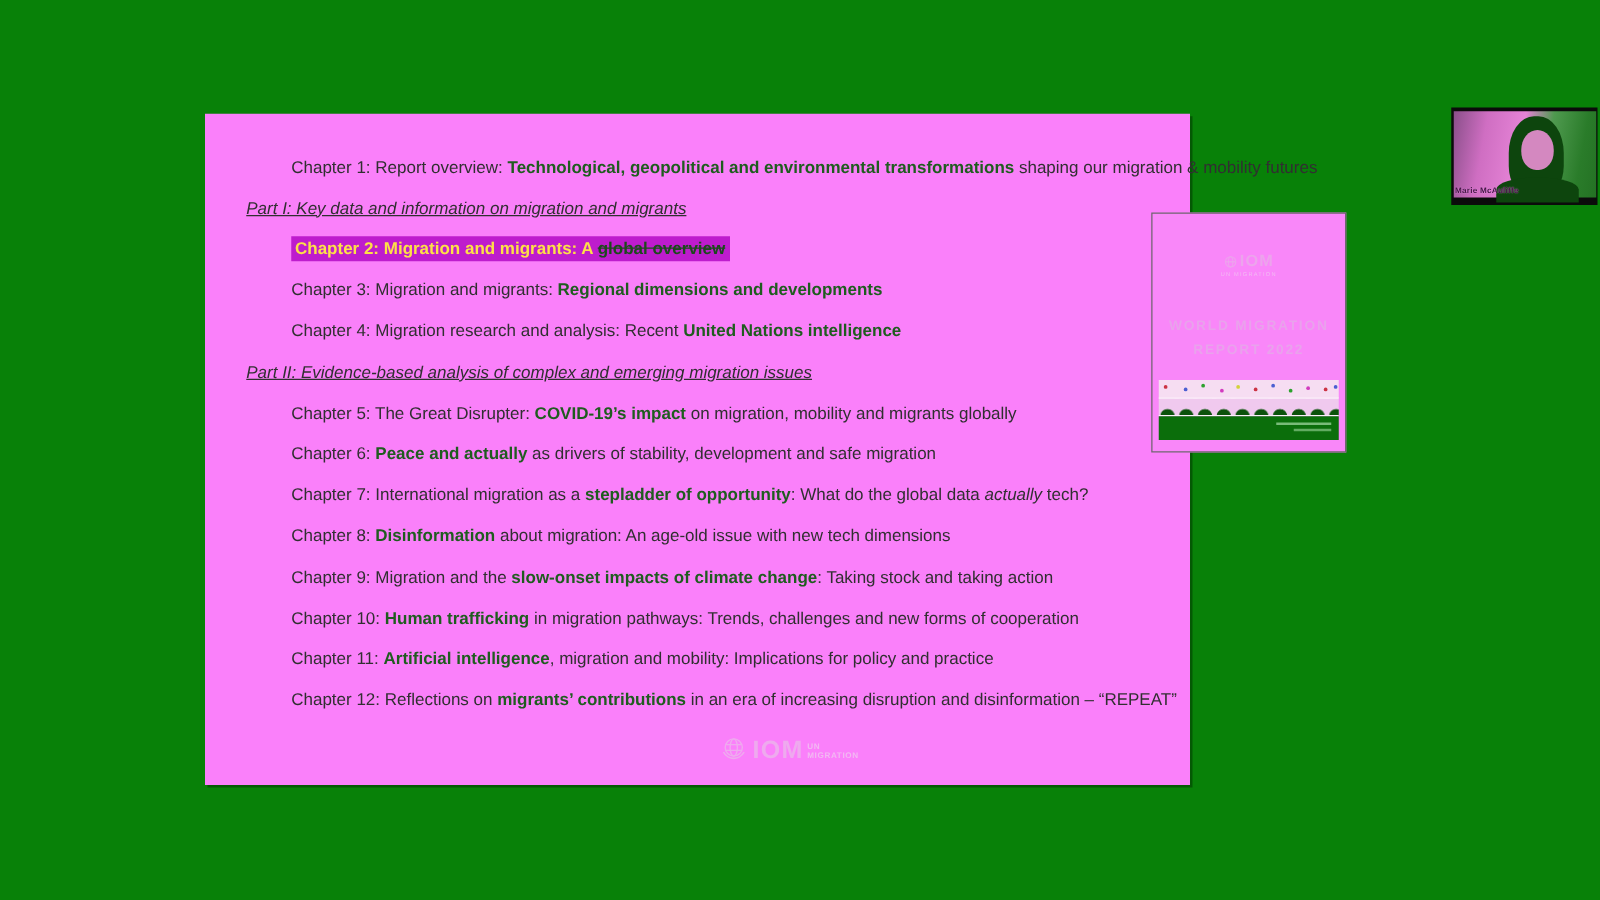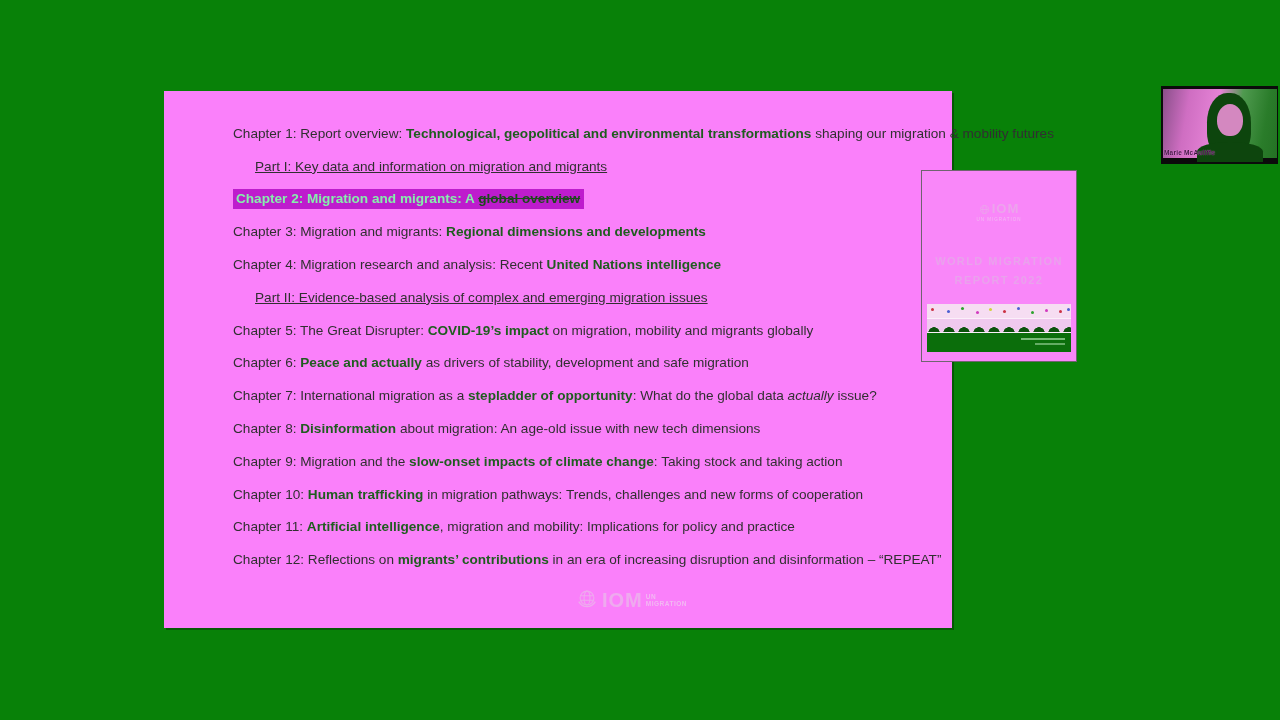--- a/index.html
+++ b/index.html
@@ -14,28 +14,28 @@
   .slide{
     position:absolute;left:164px;top:91px;width:788px;height:537px;
     background:var(--slide);
     box-shadow:2px 2px 0 rgba(0,40,0,.45);
   }
 
   
   .toc{position:absolute;left:0;top:26px;right:0;}
   .toc-row{height:32.8px;display:flex;align-items:center;font-size:13.6px;color:var(--ink);white-space:nowrap;}
   .toc-row.chapter{padding-left:69px;}
-  .toc-row.part{padding-left:91px;}
+  .toc-row.part{padding-left:33px;font-style:italic;}
   .toc-row .b{font-weight:bold;}
   .toc-row .g{font-weight:bold;color:var(--emph);}
   .toc-row .i{font-style:italic;text-align:center;}
   .toc-row .u{text-decoration:underline;}
   .toc-row .s{text-decoration:line-through;}
   .toc-row.hl .seg-wrap{background:var(--hl);padding:2px 4px 3px 3px;}
-  .toc-row.hl .b{color:#86efac;}
+  .toc-row.hl .b{color:#fde047;}
   .toc-row.hl .g{color:#1c4a1c;}
 
   
   .cover{
     position:absolute;left:757px;top:79px;width:156px;height:192px;
     background:#f987f9;border:1px solid #6f646f;
   }
   .cover-logo-row{margin-top:32px;text-align:center;color:var(--coverink);
     font-weight:bold;font-size:13px;letter-spacing:1px;line-height:12px;}
   .cover-logo-row svg{vertical-align:-2px;margin-right:2px;}
@@ -99,21 +99,21 @@
       <div class="toc-row part">
         <span class="seg-wrap"><span class="u">Part II: Evidence-based analysis of complex and emerging migration issues</span></span>
       </div>
       <div class="toc-row chapter">
         <span class="seg-wrap"><span>Chapter 5: The Great Disrupter: </span><span class="g">COVID-19’s impact</span><span> on migration, mobility and migrants globally</span></span>
       </div>
       <div class="toc-row chapter">
         <span class="seg-wrap"><span>Chapter 6: </span><span class="g">Peace and actually</span><span> as drivers of stability, development and safe migration</span></span>
       </div>
       <div class="toc-row chapter">
-        <span class="seg-wrap"><span>Chapter 7: International migration as a </span><span class="g">stepladder of opportunity</span><span>: What do the global data </span><span class="i">actually</span><span> issue?</span></span>
+        <span class="seg-wrap"><span>Chapter 7: International migration as a </span><span class="g">stepladder of opportunity</span><span>: What do the global data </span><span class="i">actually</span><span> tech?</span></span>
       </div>
       <div class="toc-row chapter">
         <span class="seg-wrap"><span>Chapter 8: </span><span class="g">Disinformation</span><span> about migration: An age-old issue with new tech dimensions</span></span>
       </div>
       <div class="toc-row chapter">
         <span class="seg-wrap"><span>Chapter 9: Migration and the </span><span class="g">slow-onset impacts of climate change</span><span>: Taking stock and taking action</span></span>
       </div>
       <div class="toc-row chapter">
         <span class="seg-wrap"><span>Chapter 10: </span><span class="g">Human trafficking</span><span> in migration pathways: Trends, challenges and new forms of cooperation</span></span>
       </div>

